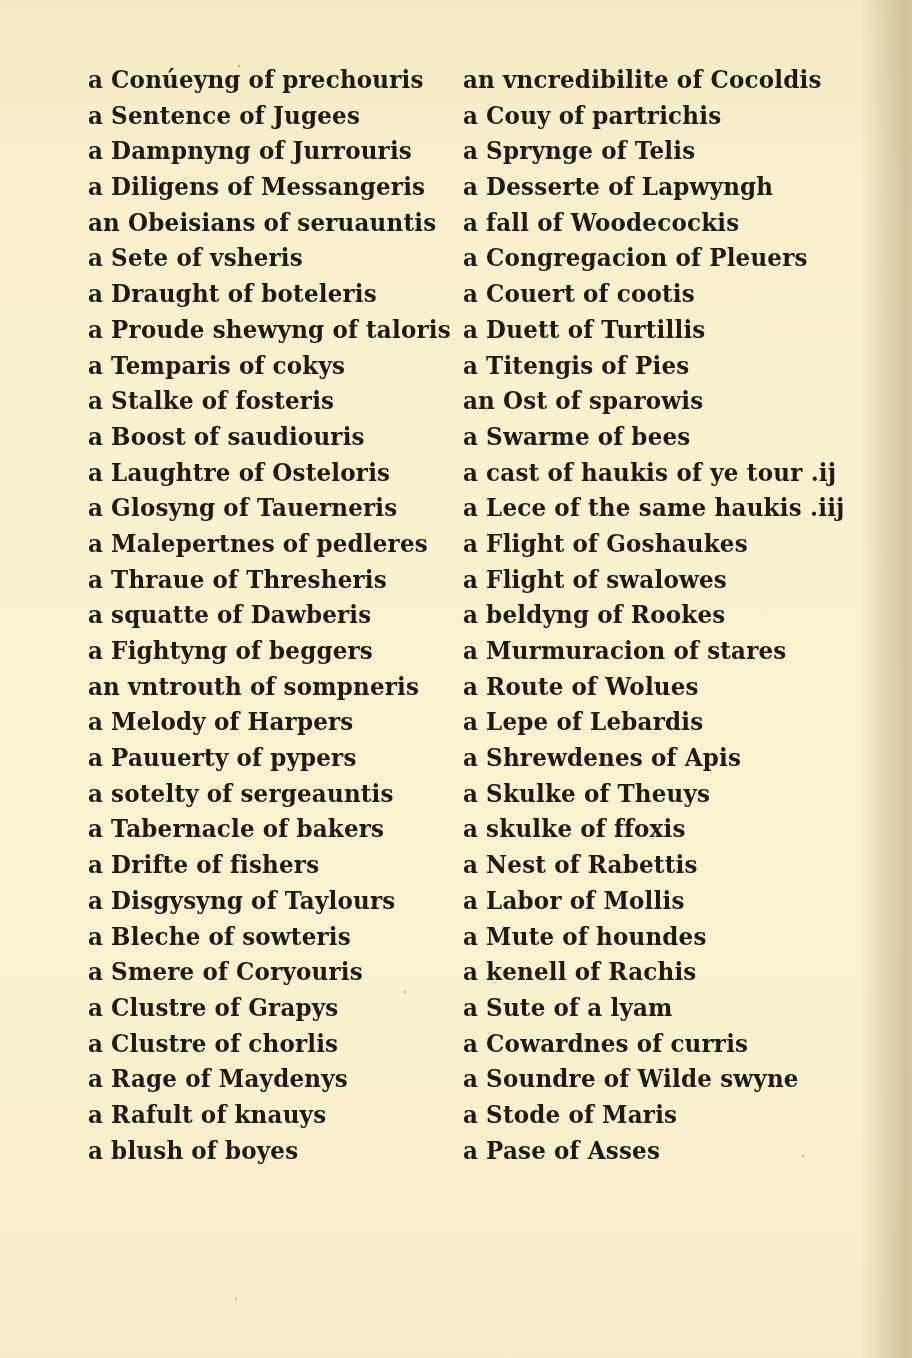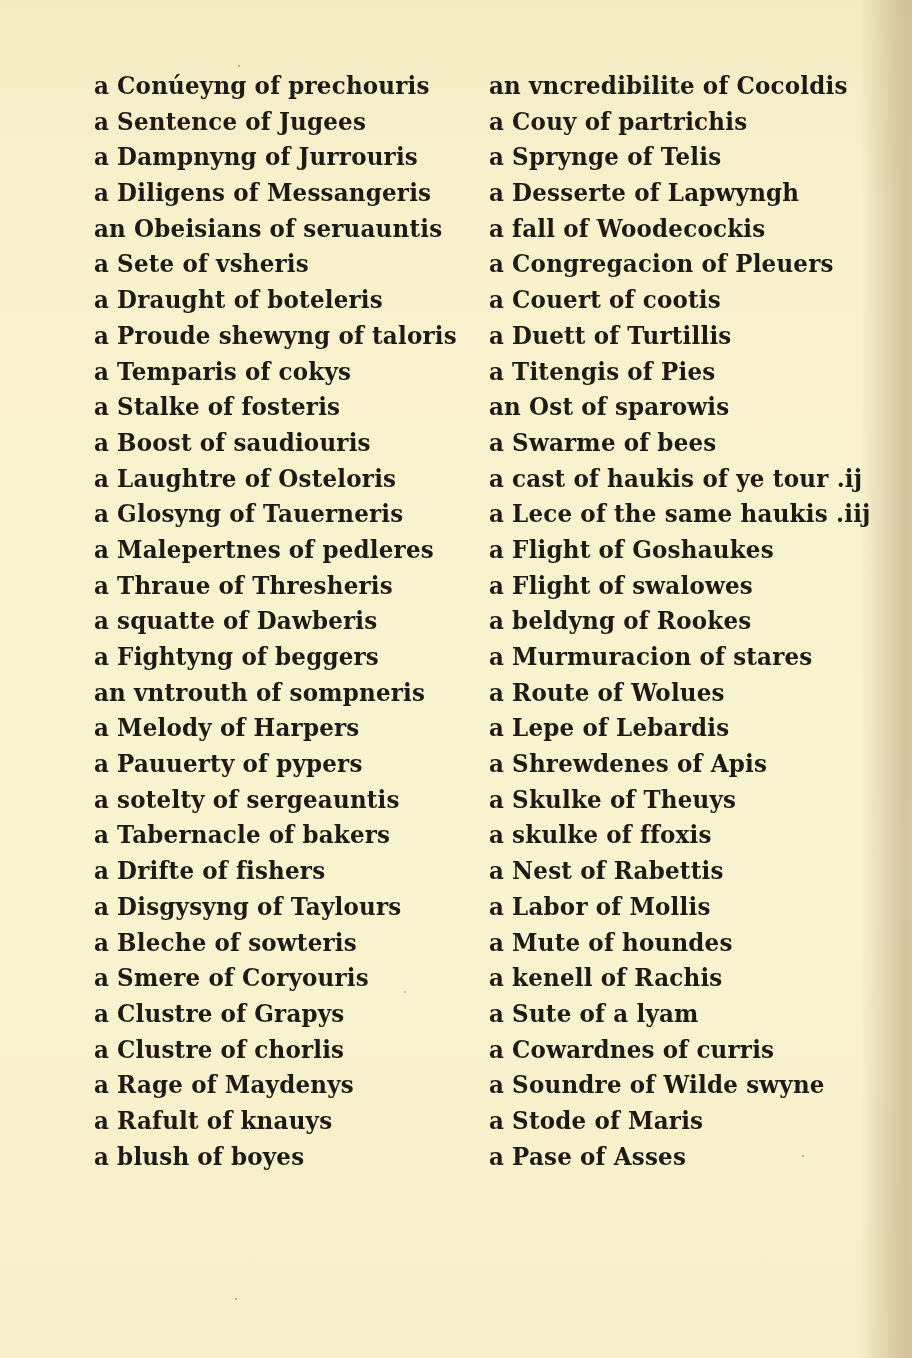--- a/index.html
+++ b/index.html
@@ -19,25 +19,25 @@
       left: 0; top: 0;
       width: 912px; height: 1358px;
       background:
         linear-gradient(to right, rgba(0,0,0,0) 0px, rgba(0,0,0,0) 860px, rgba(160,140,100,0.25) 885px, rgba(180,160,120,0.55) 905px, rgba(190,170,130,0.6) 912px),
         linear-gradient(to bottom, #f3ebc3 0px, #f8f1cc 200px, #f9f3cf 900px, #f6eec8 1358px);
     }
     .column {
       position: absolute;
       top: 52px;
       list-style: none;
-      margin: 16px;
+      margin: 10px;
       padding: 0;
     }
     .col-left { left: 78px; }
-    .col-right { left: 473px; }
+    .col-right { left: 453px; }
     .entry {
       height: 35.7px;
       line-height: 35.7px;
       font-size: 23px;
       font-weight: bold;
       color: #1e1a16;
       white-space: nowrap;
       letter-spacing: 0.2px;
       transform: scaleY(1.05);
       transform-origin: left center;

